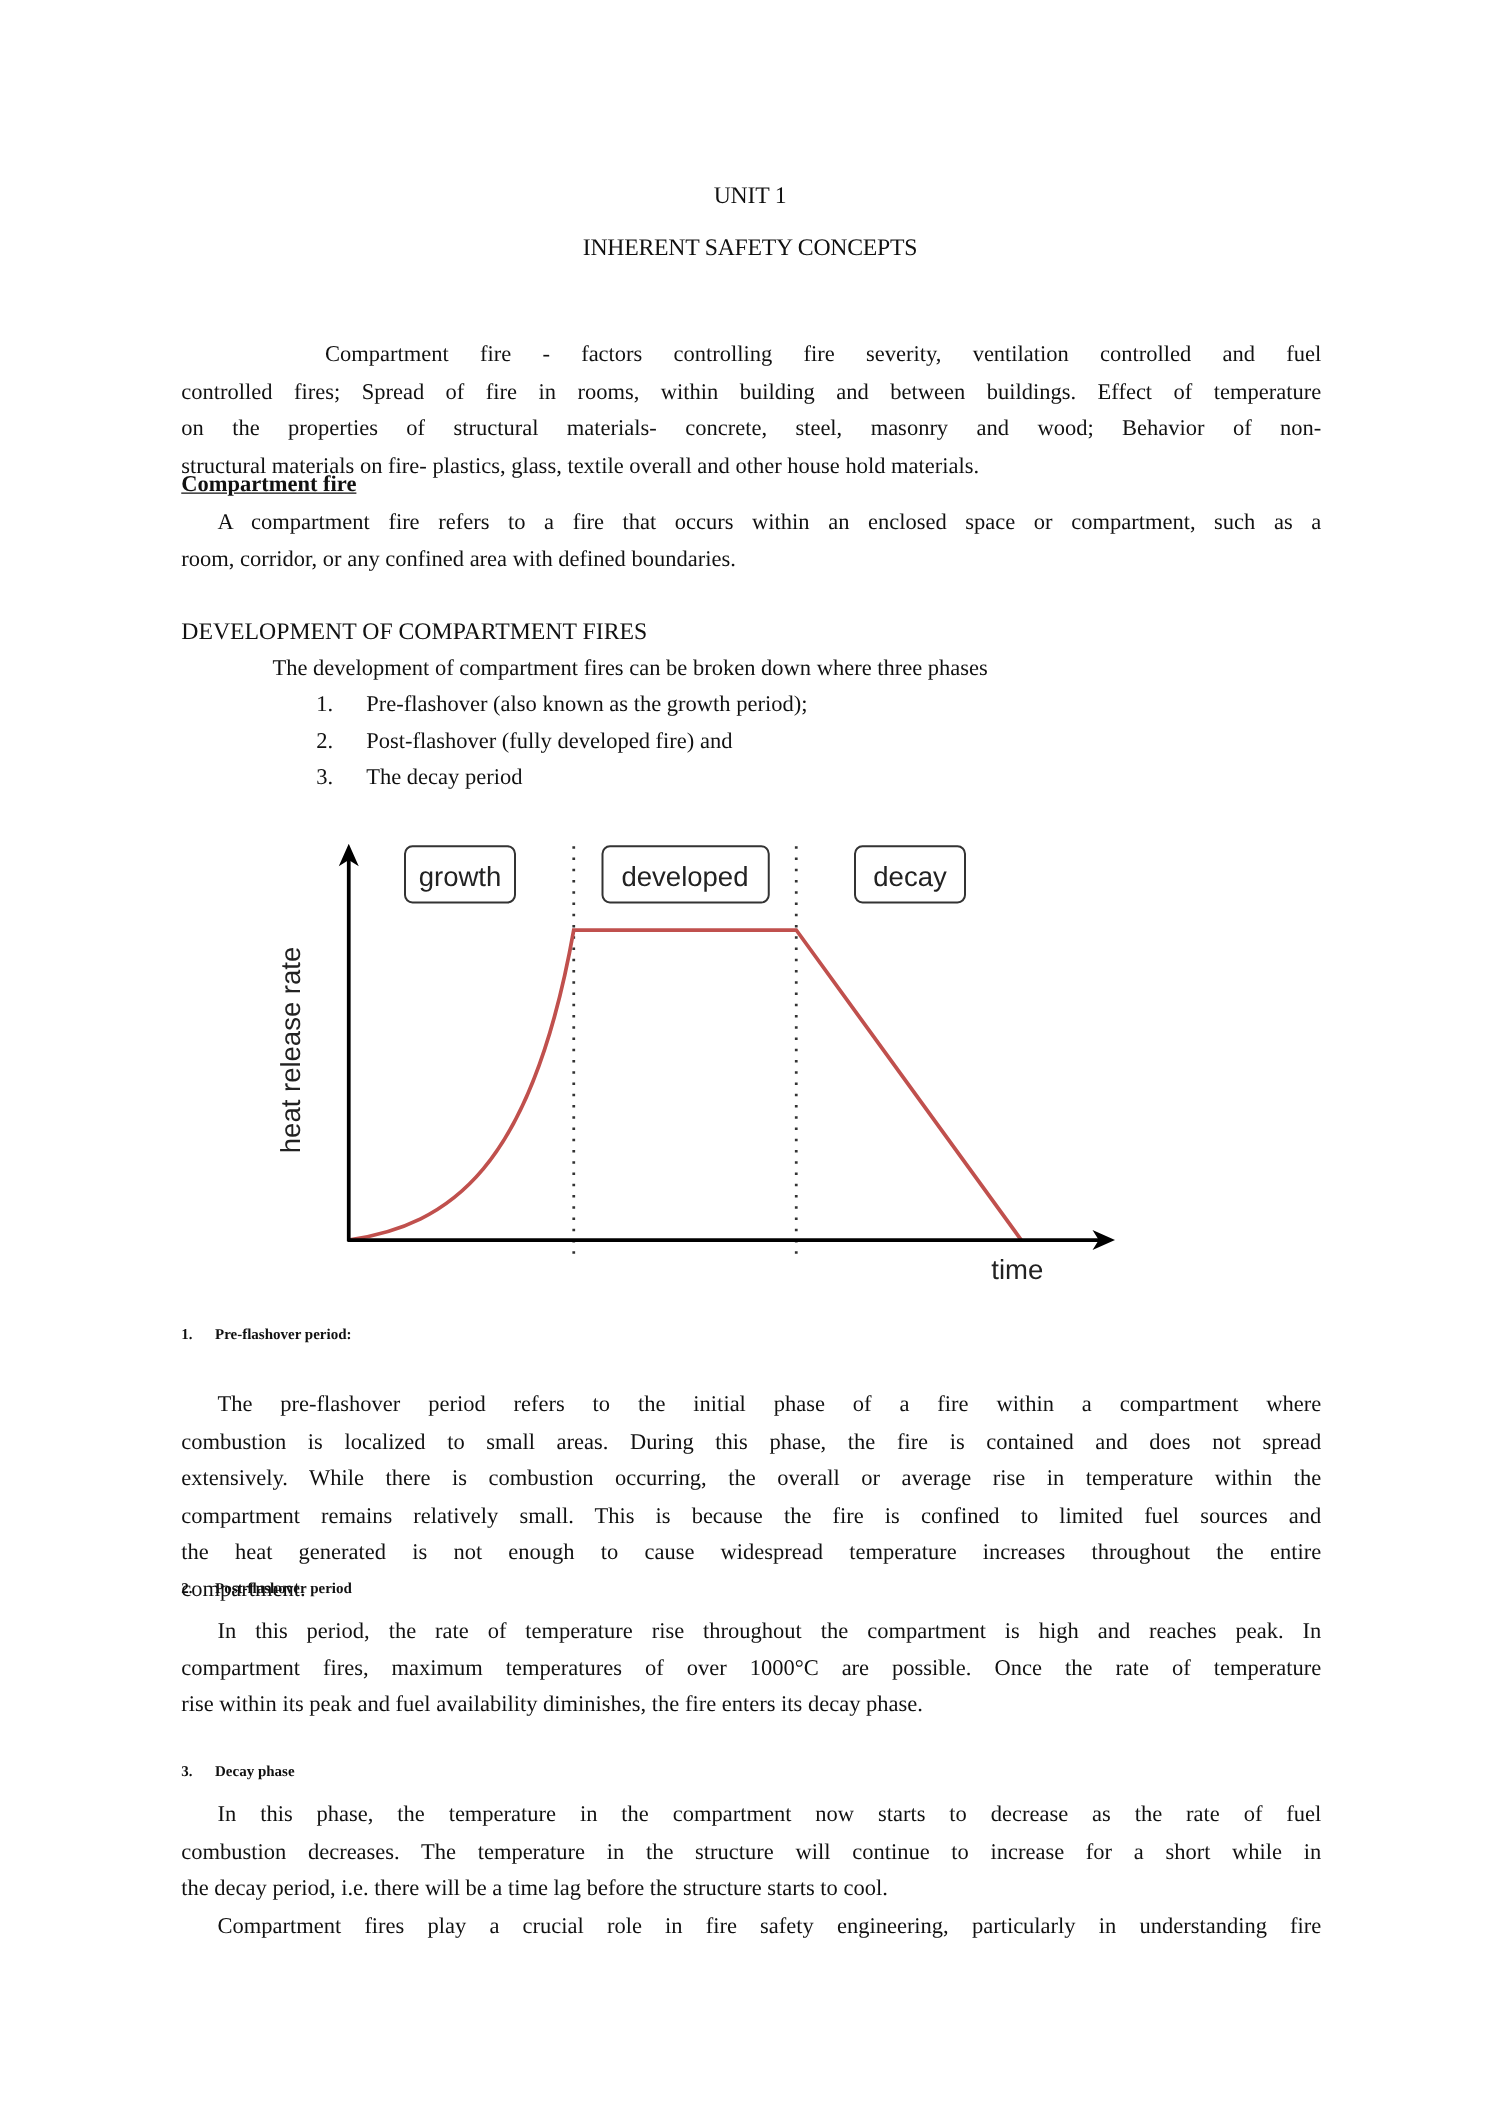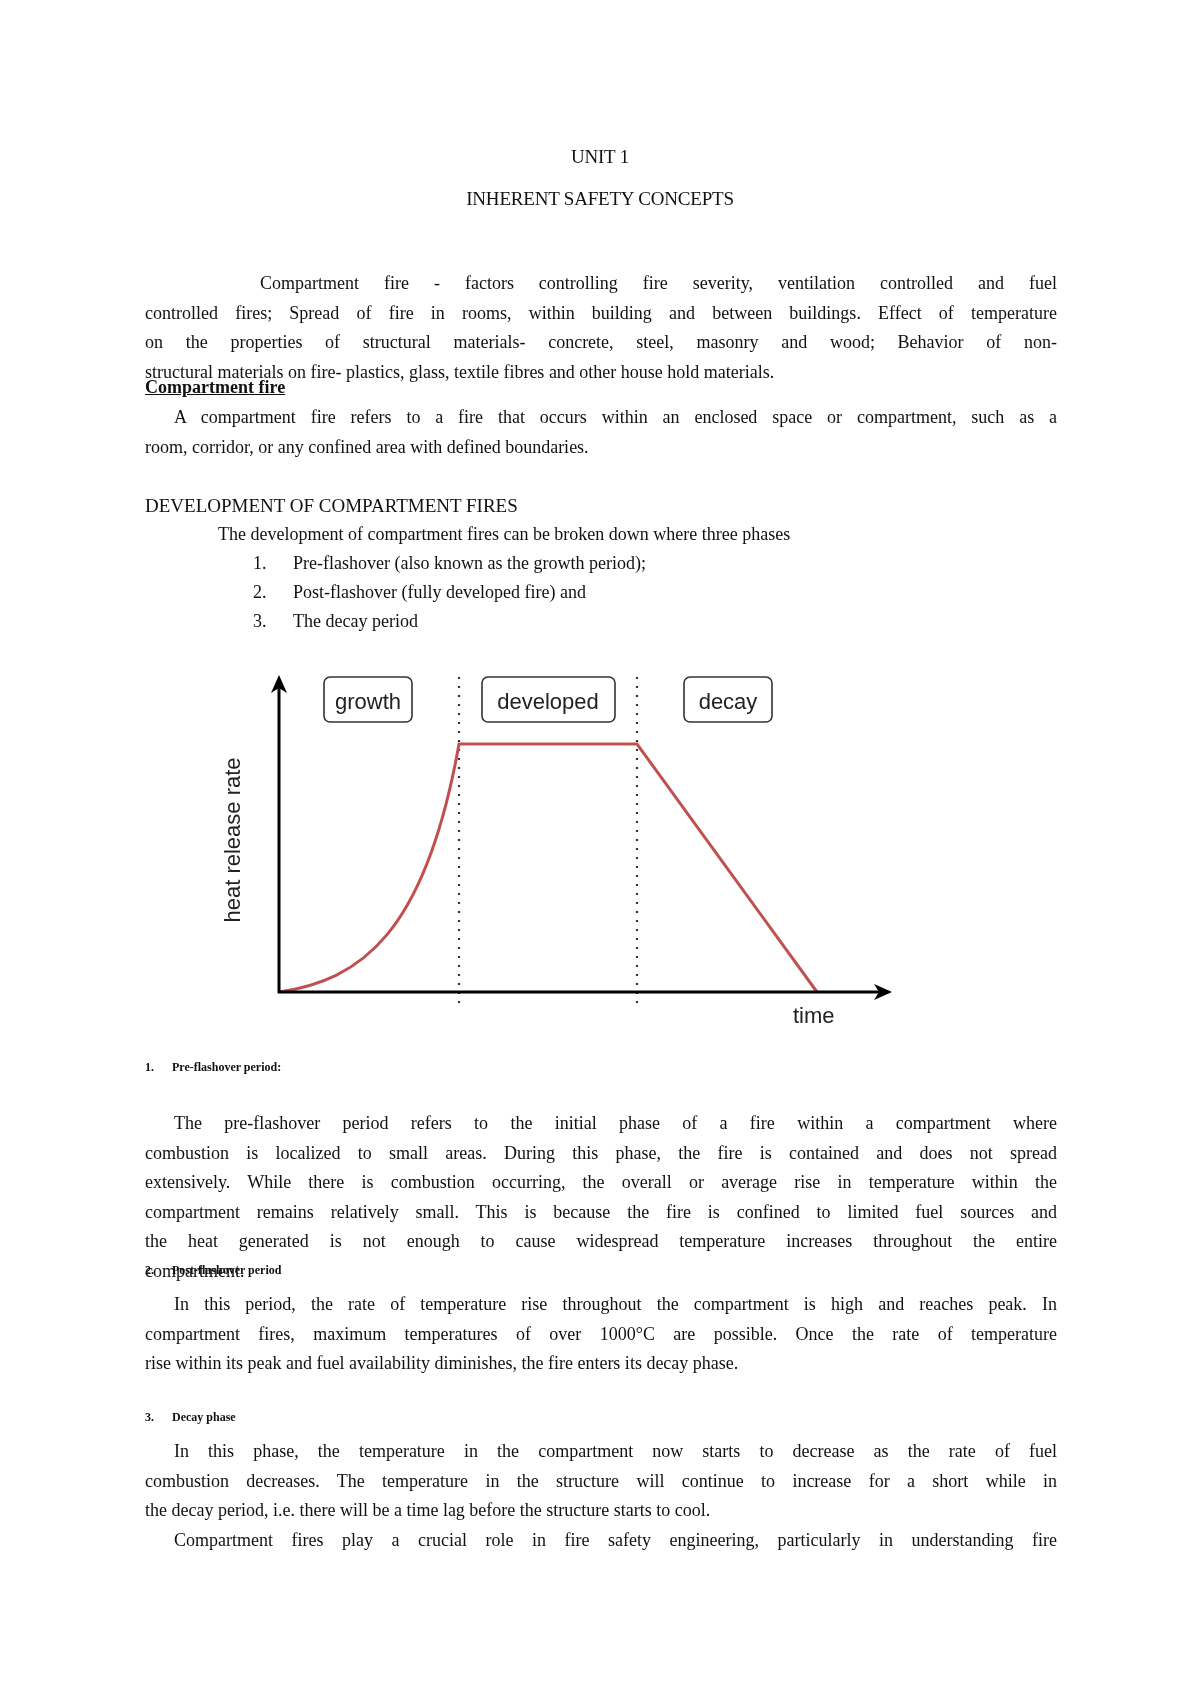--- a/index.html
+++ b/index.html
@@ -24,21 +24,21 @@
 
 <div class="page">
 
   <div class="title" style="top:146px;">UNIT 1</div>
   <div class="title" style="top:188px;">INHERENT SAFETY CONCEPTS</div>
 
   <div class="para" style="top:225px;margin-top:44px;">
     <span class="line just" style="padding-left:115px;">Compartment fire - factors controlling fire severity, ventilation controlled and fuel</span>
     <span class="line just">controlled fires; Spread of fire in rooms, within building and between buildings. Effect of temperature</span>
     <span class="line just">on the properties of structural materials- concrete, steel, masonry and wood; Behavior of non-</span>
-    <span class="line">structural materials on fire- plastics, glass, textile fibres and other house hold materials.</span>
+    <span class="line">structural materials on fire- plastics, glass, textile overall and other house hold materials.</span>
   </div>
 
   <div class="heading-u" style="top:377px;">Compartment fire</div>
   <div class="para" style="top:403px;">
     <span class="line just" style="padding-left:29px;">A compartment fire refers to a fire that occurs within an enclosed space or compartment, such as a</span>
     <span class="line">room, corridor, or any confined area with defined boundaries.</span>
   </div>
 
   <div class="heading" style="top:495px;">DEVELOPMENT OF COMPARTMENT FIRES</div>
   <div class="indent-line" style="left:218px; top:524px;">The development of compartment fires can be broken down where three phases</div>

